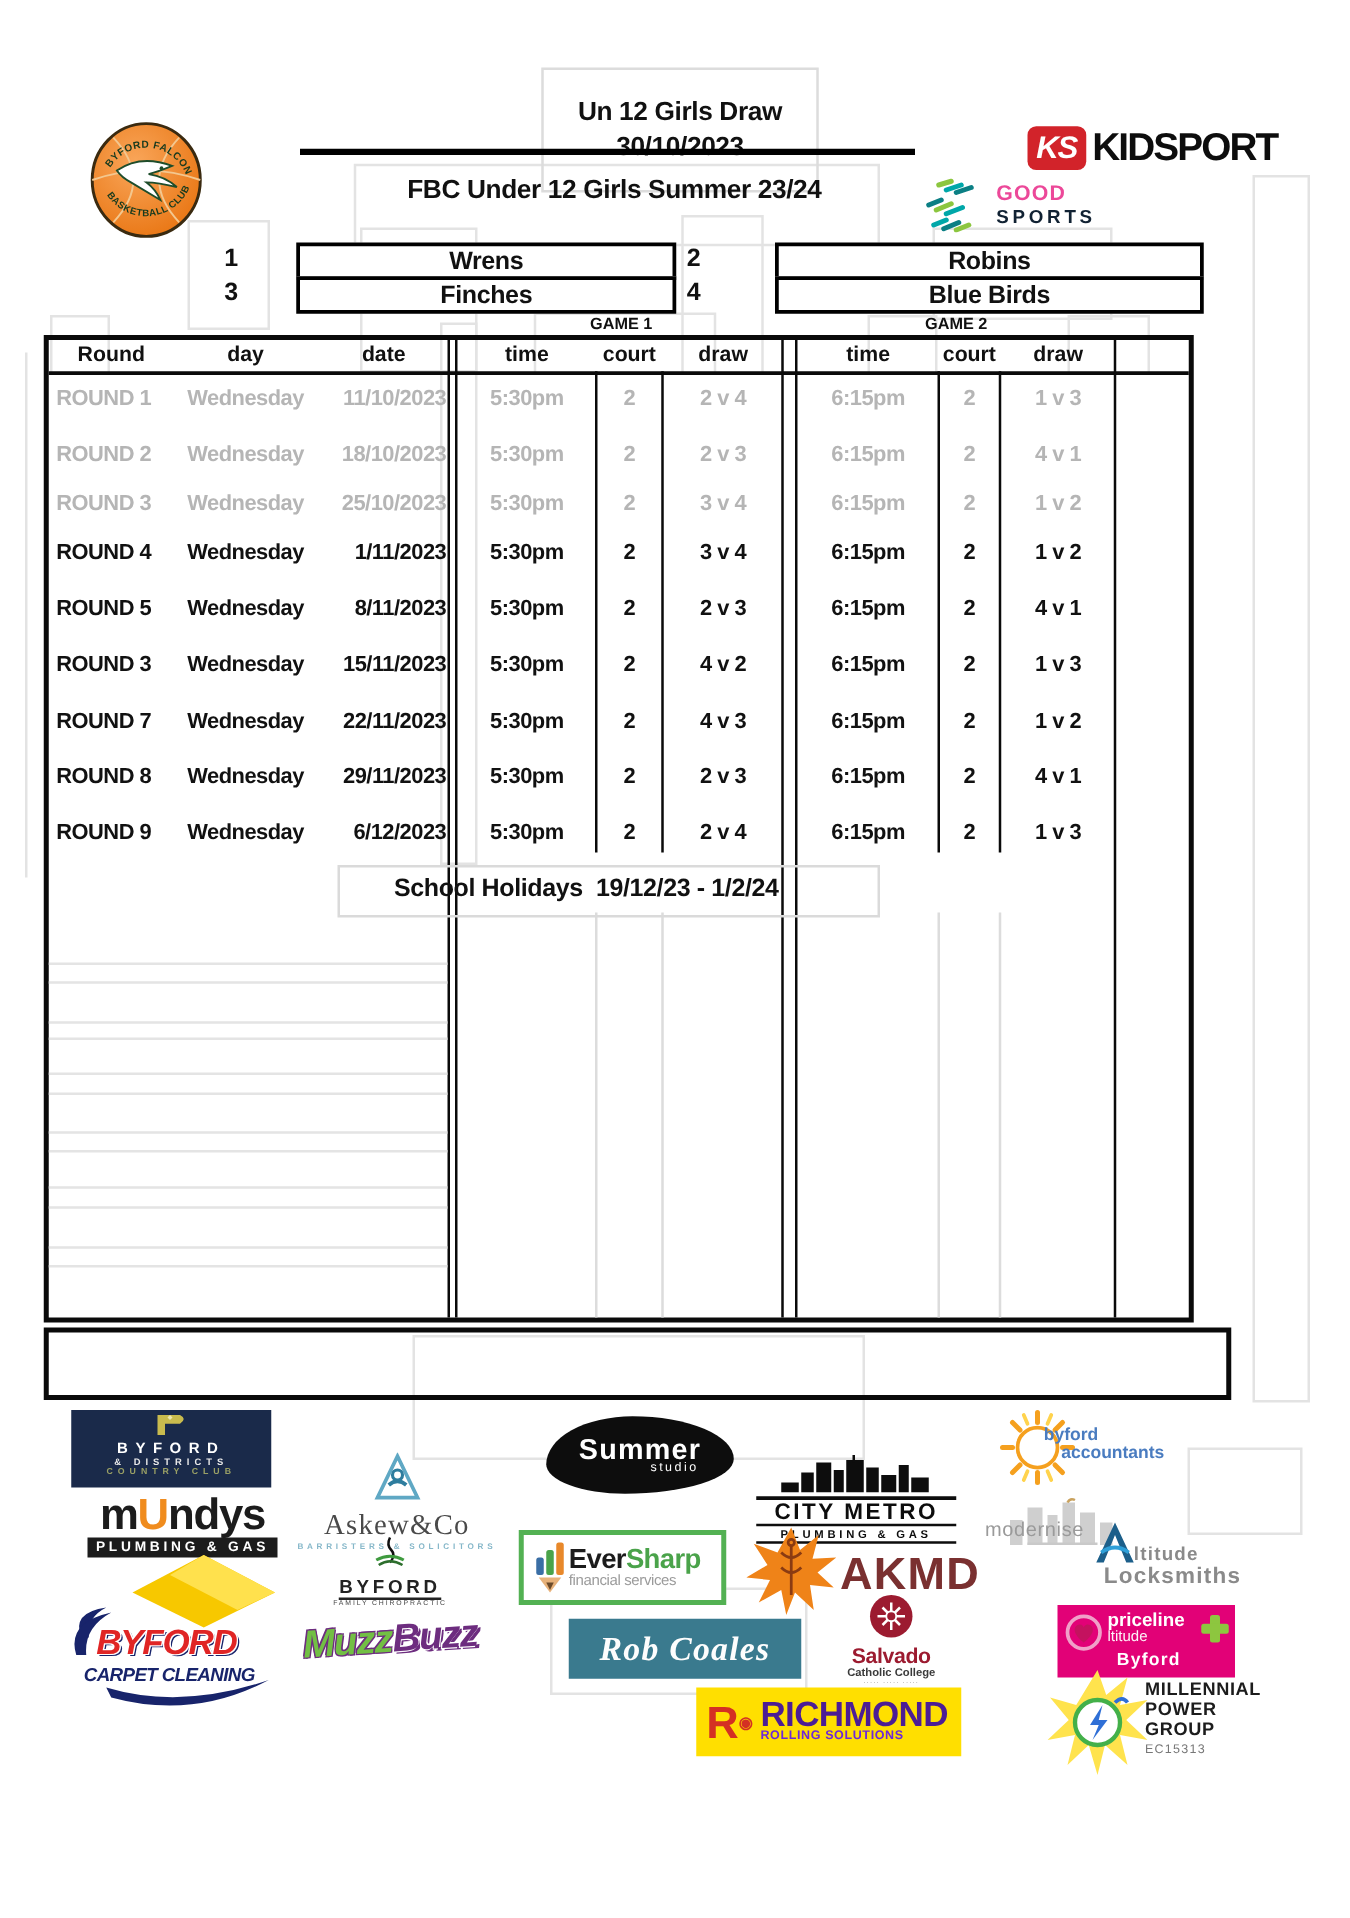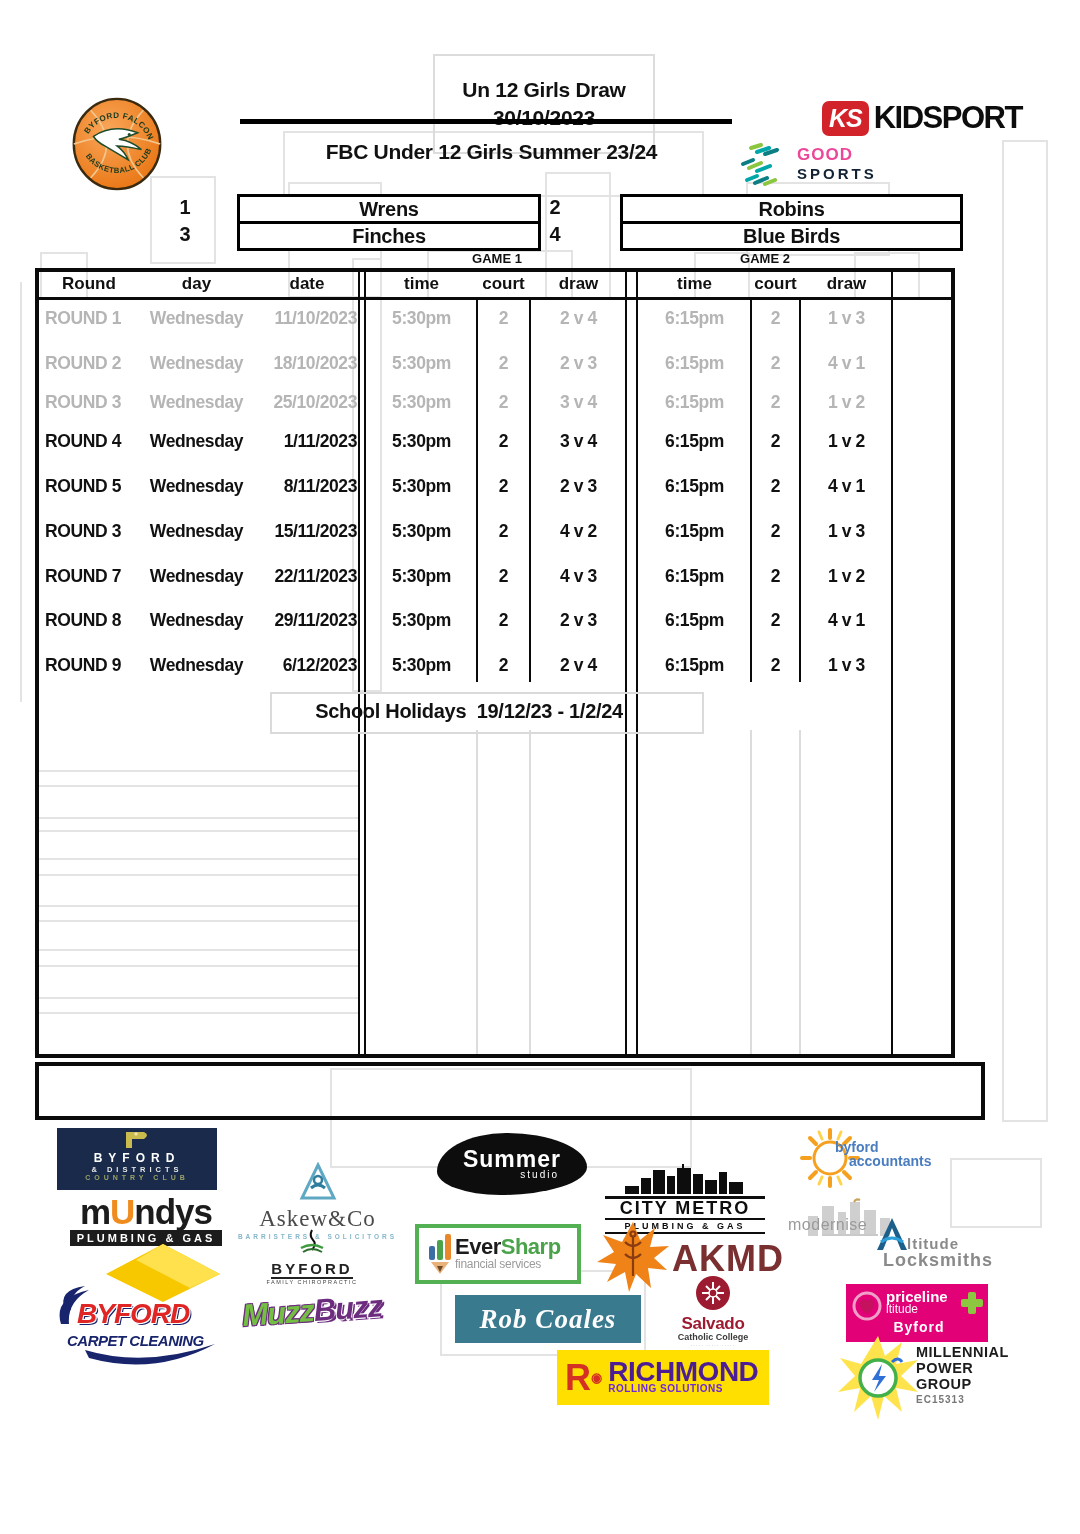--- a/index.html
+++ b/index.html
@@ -147,21 +147,21 @@
   .pl-cross:after{content:"";position:absolute;left:0;top:7px;width:22px;height:8px;background:#8dc63f;border-radius:2px;}
 
   .richmond{left:557px;top:1350px;width:212px;height:55px;background:#ffdf00;display:flex;align-items:center;box-sizing:border-box;padding-left:8px;}
   .richmond .rlogo{font-weight:800;font-size:36px;color:#d43023;margin-right:6px;line-height:34px;}
   .richmond .wheel{color:#d43023;font-size:13px;vertical-align:bottom;}
   .richmond .name{font-weight:800;font-size:28px;color:#4c1d95;letter-spacing:-0.5px;line-height:22px;}
   .richmond .tag{font-weight:800;font-size:10px;color:#6d28d9;letter-spacing:0.5px;}
 
   .millennial-star{left:838px;top:1336px;}
   .millennial-text{left:916px;top:1344px;font-weight:800;font-size:14.5px;line-height:16px;color:#1c1c1c;letter-spacing:0.5px;}
-  .millennial-text .code{font-size:10px;color:#777;font-weight:bold;letter-spacing:1px;}
+  .millennial-text .code{font-size:10px;color:#777;font-weight:normal;letter-spacing:1px;}
 </style>
 </head>
 <body>
 
 <div class="artifact" style="left:283px;top:131px;width:417px;height:62px;"></div>
 <div class="artifact" style="left:150px;top:176px;width:62px;height:84px;"></div>
 <div class="artifact" style="left:545px;top:172px;width:62px;height:124px;"></div>
 <div class="artifact" style="left:746px;top:182px;width:140px;height:70px;"></div>
 <div class="artifact" style="left:288px;top:182px;width:90px;height:112px;"></div>
 <div class="artifact" style="left:40px;top:252px;width:44px;height:44px;"></div>

